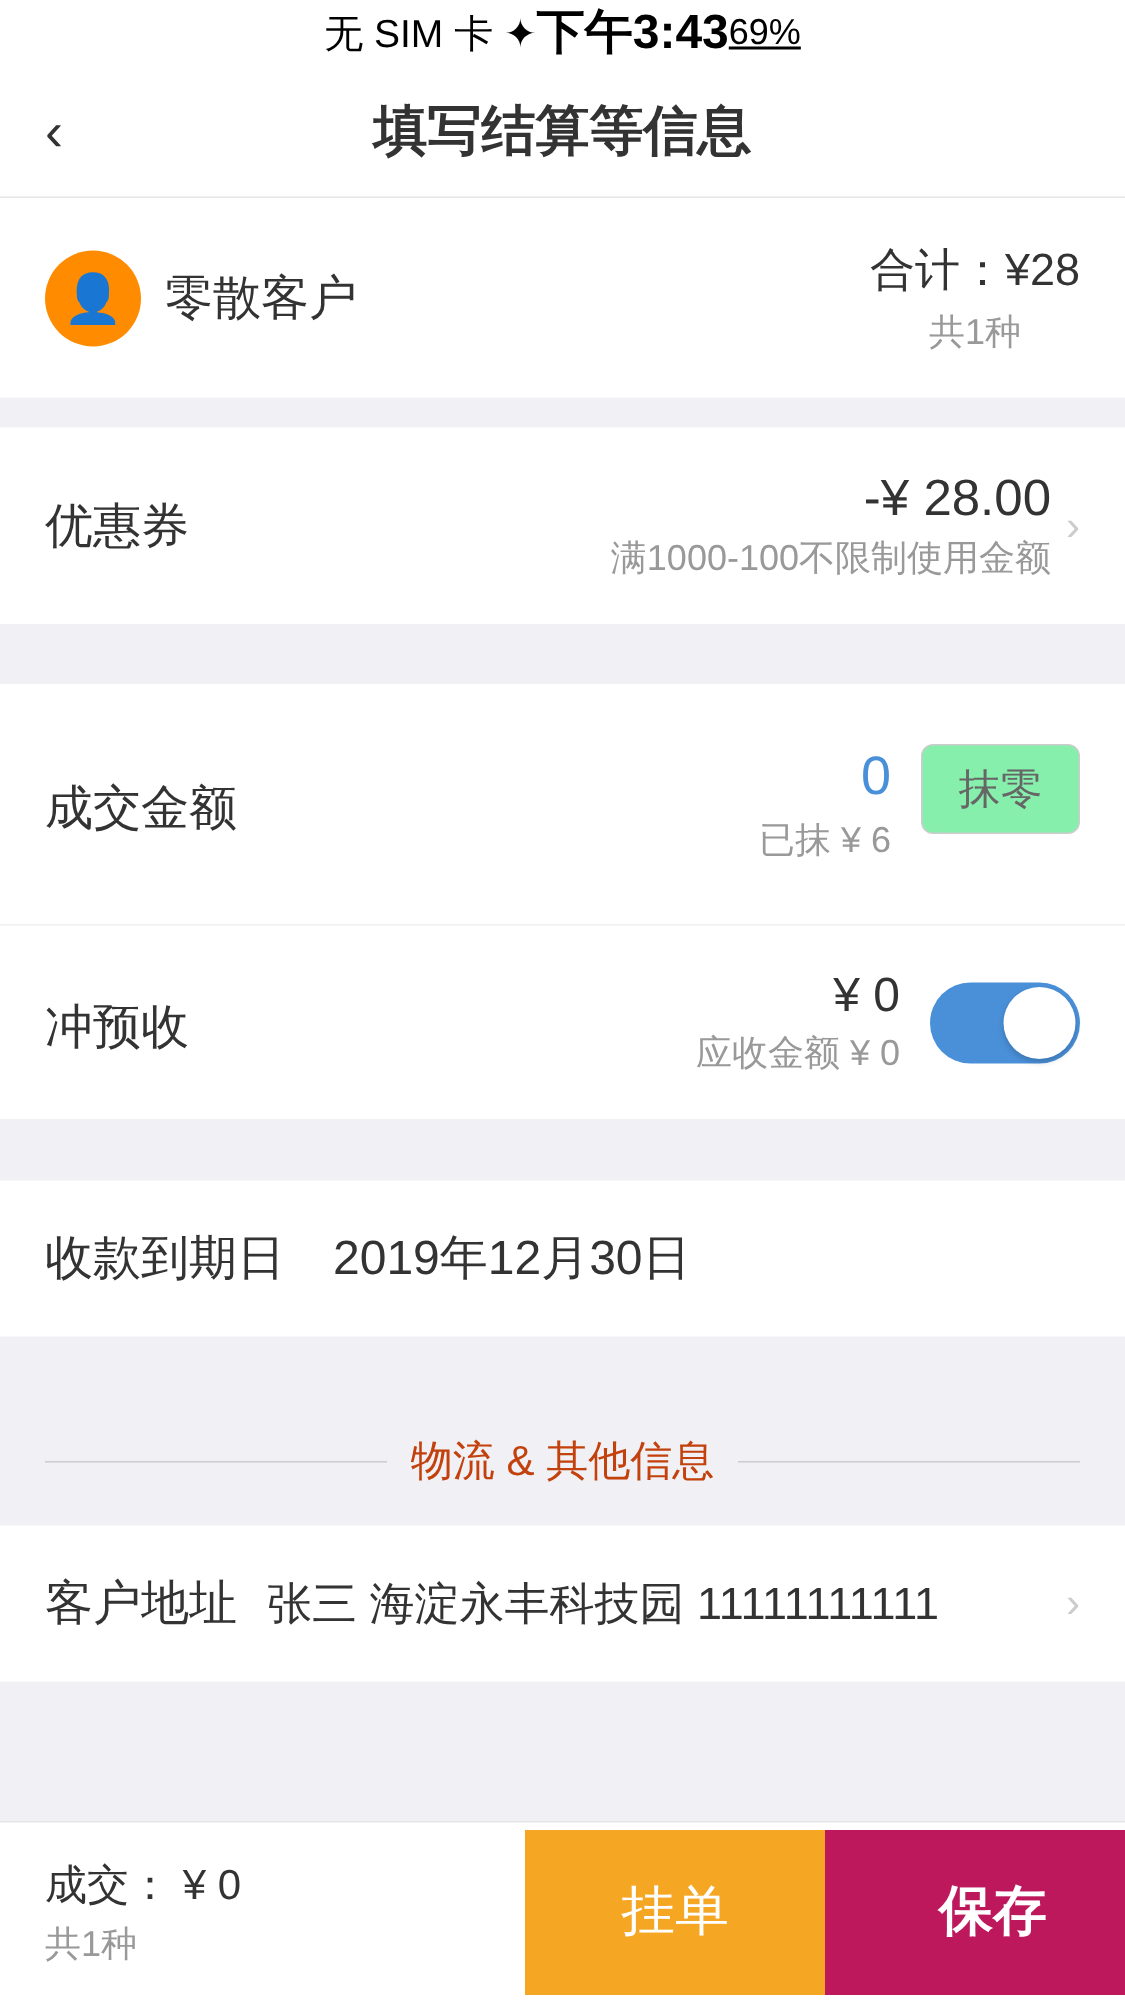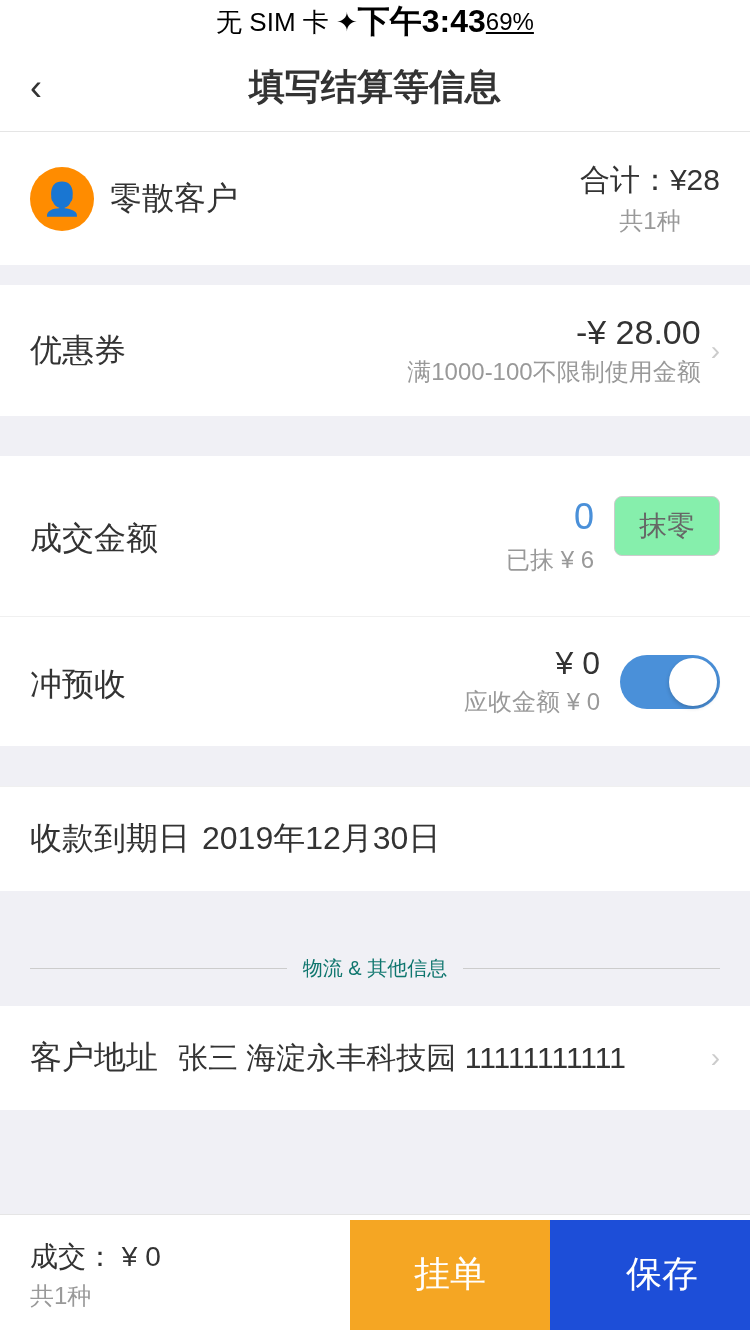--- a/index.html
+++ b/index.html
@@ -244,21 +244,21 @@
       font-size: 32px;
       color: #333;
     }
 
     
     .date-row {
       background: #fff;
       padding: 30px 30px;
       display: flex;
       align-items: center;
-      gap: 12px;
+      gap: 32px;
       border-top: 1px solid #f0f0f0;
     }
     .date-label {
       font-size: 32px;
       color: #333;
     }
     .date-value {
       font-size: 32px;
       color: #333;
     }
@@ -272,22 +272,22 @@
       align-items: center;
       justify-content: center;
       gap: 16px;
     }
     .logistics-line {
       flex: 1;
       height: 1px;
       background: #ccc;
     }
     .logistics-title {
-      font-size: 20px;
-      color: #0f766e;
+      font-size: 28px;
+      color: #c2410c;
       white-space: nowrap;
     }
 
     
     .address-row {
       background: #fff;
       padding: 30px 30px;
       display: flex;
       align-items: center;
       justify-content: space-between;
@@ -340,27 +340,27 @@
       align-items: center;
       justify-content: center;
       font-size: 36px;
       color: #fff;
       font-weight: 500;
       cursor: pointer;
     }
     .btn-save {
       width: 200px;
       height: 110px;
-      background: #1d4ed8;
+      background: #be185d;
       display: flex;
       align-items: center;
       justify-content: center;
       font-size: 36px;
       color: #fff;
-      font-weight: 400;
+      font-weight: 700;
       cursor: pointer;
       padding-left: 24px;
     }
 
     .content-area {
       padding-bottom: 110px;
     }
   </style>
 </head>
 <body>

